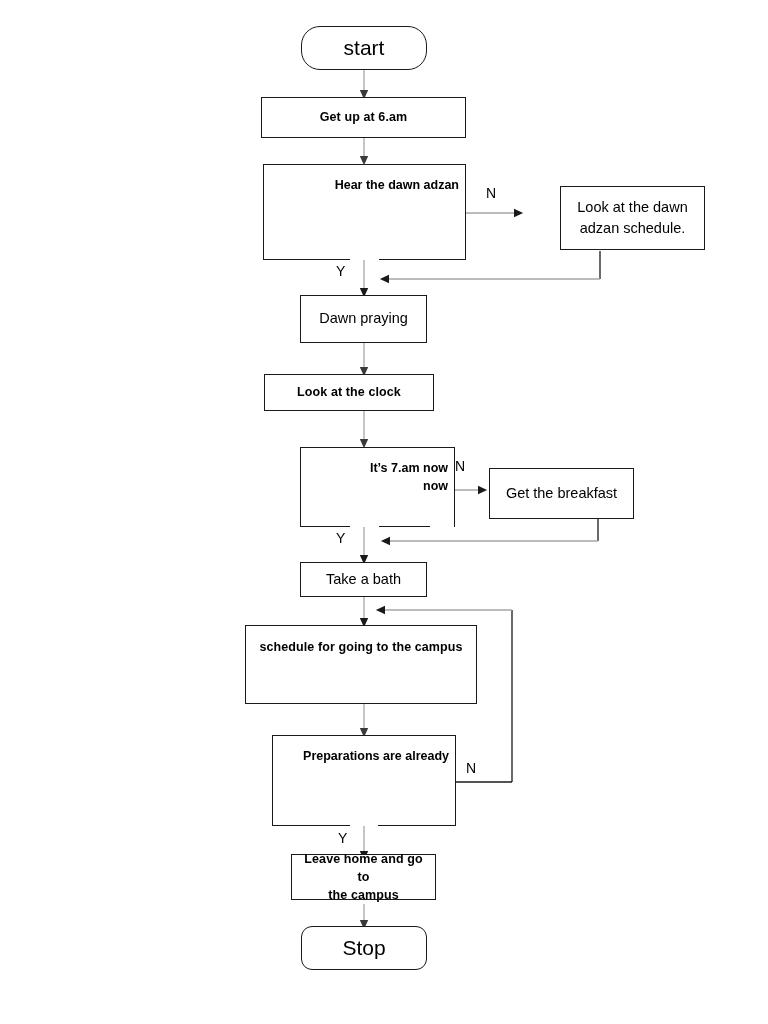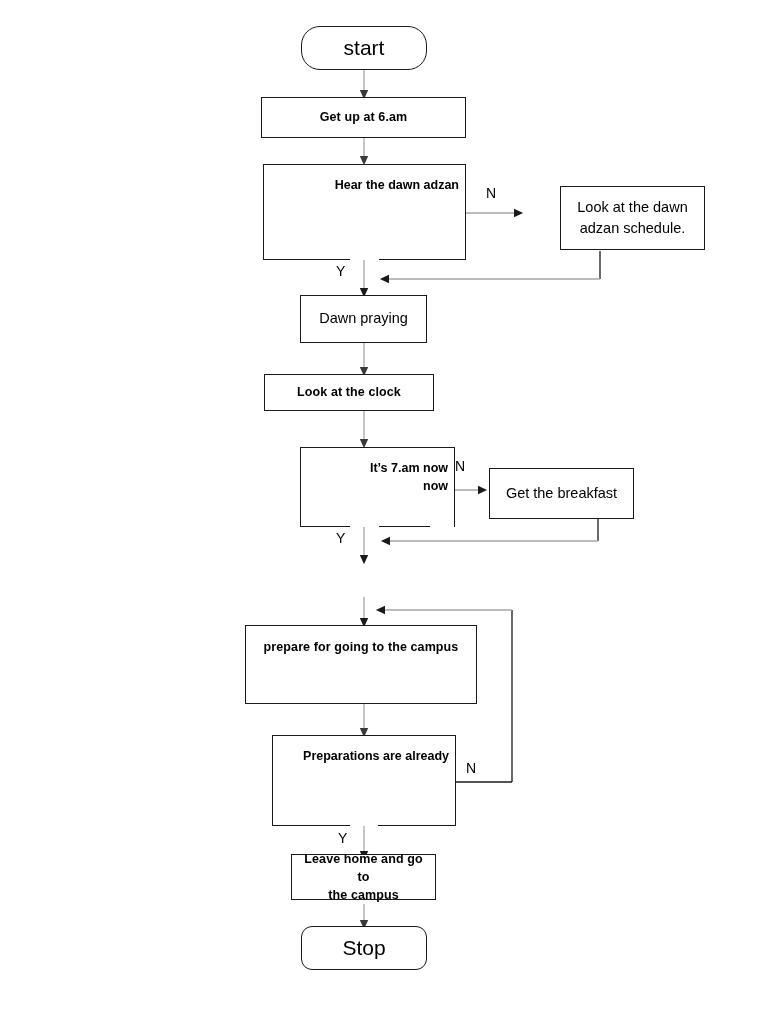--- a/index.html
+++ b/index.html
@@ -174,23 +174,26 @@
     <span class="node-text">It’s 7.am now
 now</span>
   </div>
   <div class="decision-floor-l" style="left:300px; top:526px; width:50px;"></div>
   <div class="decision-floor-r" style="left:379px; top:526px; width:51px;"></div>
 
   <div class="node rect process-lg" style="left:489px; top:468px; width:145px; height:51px;">
     <span class="node-text">Get the breakfast</span>
   </div>
 
+  <div class="node rect process-lg" style="left:300px; top:562px; width:127px; height:35px;">
+    <span class="node-text">Take a bath</span>
+  </div>
 
   <div class="node rect process" style="left:245px; top:625px; width:232px; height:79px; align-items:flex-start; padding-top:12px;">
-    <span class="node-text">prepare for going to the campus</span>
+    <span class="node-text">schedule for going to the campus</span>
   </div>
 
   <div class="node decision gap-bottom" style="left:272px; top:735px; width:184px; height:91px;">
     <span class="node-text">Preparations are already</span>
   </div>
   <div class="decision-floor-l" style="left:272px; top:825px; width:78px;"></div>
   <div class="decision-floor-r" style="left:378px; top:825px; width:78px;"></div>
 
   <div class="node rect process" style="left:291px; top:854px; width:145px; height:46px;">
     <span class="node-text">Leave home and go to

